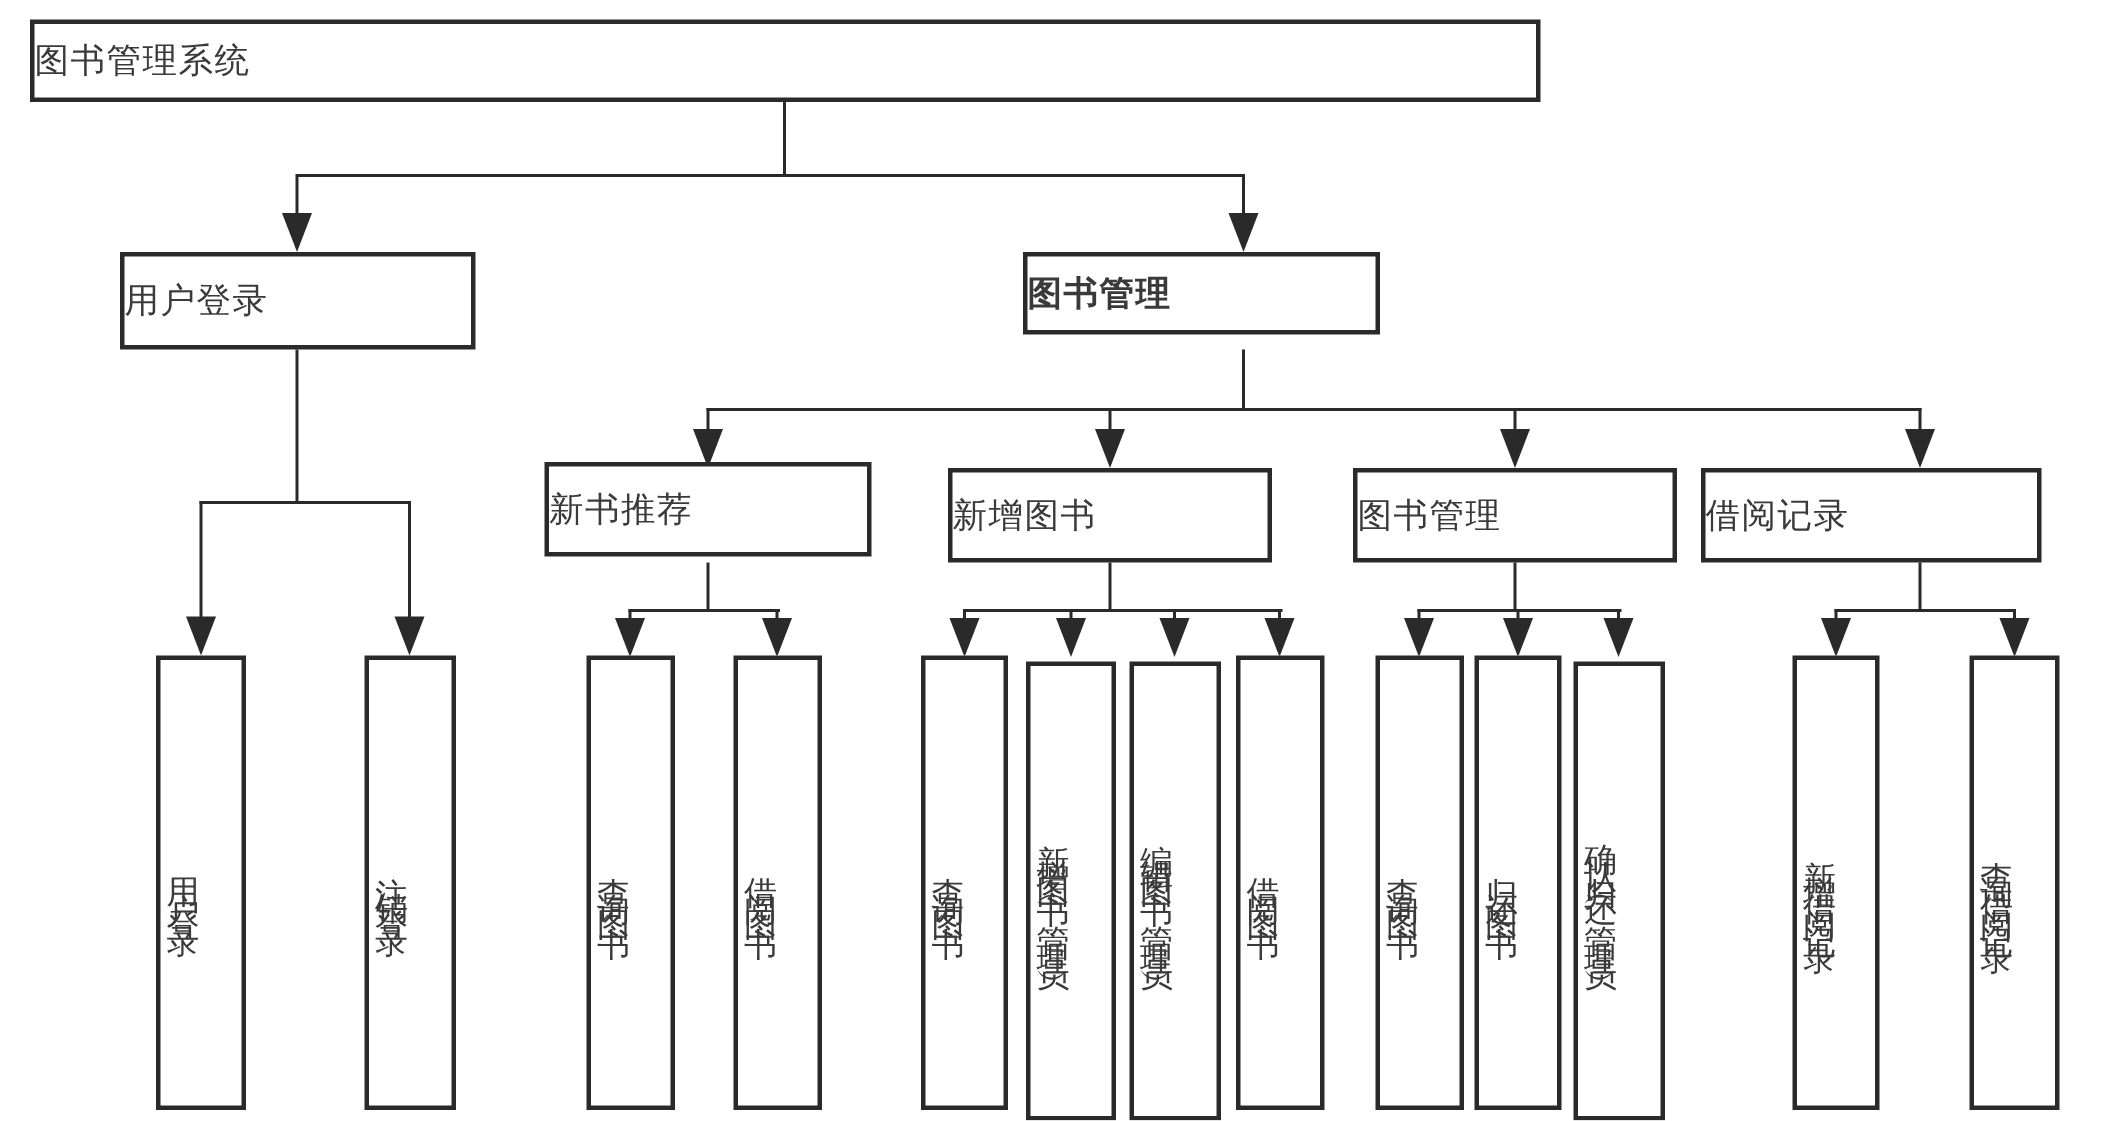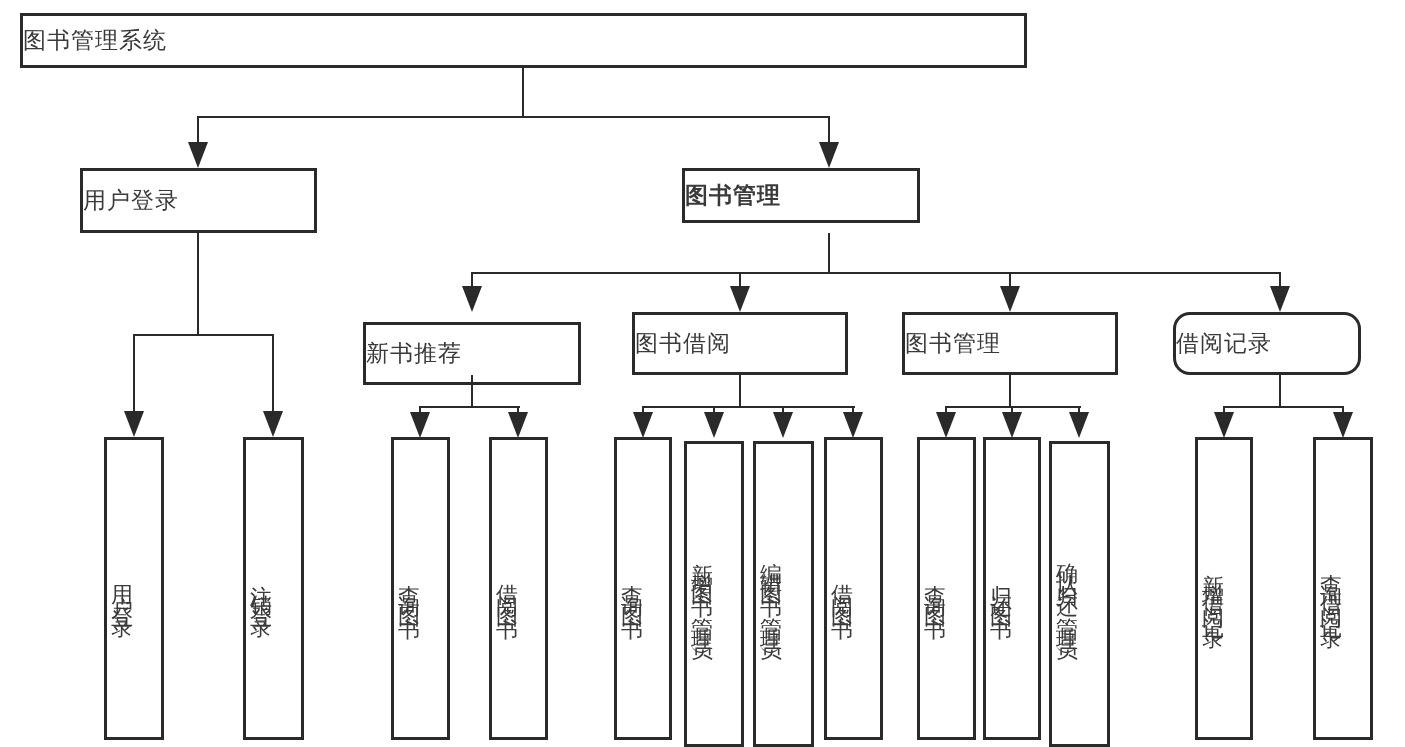--- a/index.html
+++ b/index.html
@@ -77,30 +77,30 @@
   <div class="hl" style="left:471px;top:272px;width:810px;"></div>
   <div class="vl" style="left:471px;top:272px;height:16px;"></div>
   <div class="vl" style="left:739px;top:272px;height:16px;"></div>
   <div class="vl" style="left:1009px;top:272px;height:16px;"></div>
   <div class="vl" style="left:1279px;top:272px;height:16px;"></div>
   <div class="ar" style="left:462px;top:286px;"></div>
   <div class="ar" style="left:730px;top:286px;"></div>
   <div class="ar" style="left:1000px;top:286px;"></div>
   <div class="ar" style="left:1270px;top:286px;"></div>
 
-  <div class="box" style="left:363px;top:322px;width:218px;height:63px;">
+  <div class="box" style="left:363px;top:308px;width:218px;height:63px;">
     <span class="hlabel">新书推荐</span>
   </div>
   <div class="box" style="left:632px;top:312px;width:216px;height:63px;">
-    <span class="hlabel">图书借阅</span>
+    <span class="hlabel">新增图书</span>
   </div>
   <div class="box" style="left:902px;top:312px;width:216px;height:63px;">
     <span class="hlabel">图书管理</span>
   </div>
-  <div class="box" style="left:1173px;top:312px;width:188px;height:63px;border-radius:17px;">
+  <div class="box" style="left:1134px;top:312px;width:227px;height:63px;">
     <span class="hlabel">借阅记录</span>
   </div>
 
   <div class="vl" style="left:471px;top:375px;height:33px;"></div>
   <div class="hl" style="left:419px;top:406px;width:101px;"></div>
   <div class="vl" style="left:419px;top:406px;height:8px;"></div>
   <div class="vl" style="left:517px;top:406px;height:8px;"></div>
   <div class="ar" style="left:410px;top:412px;"></div>
   <div class="ar" style="left:508px;top:412px;"></div>
 

